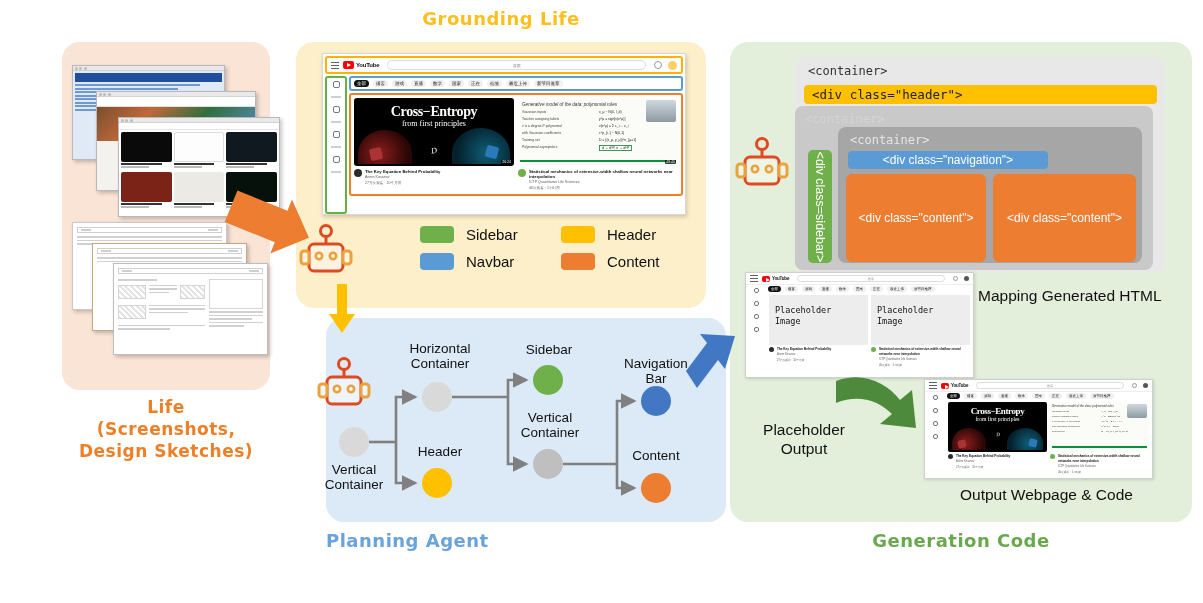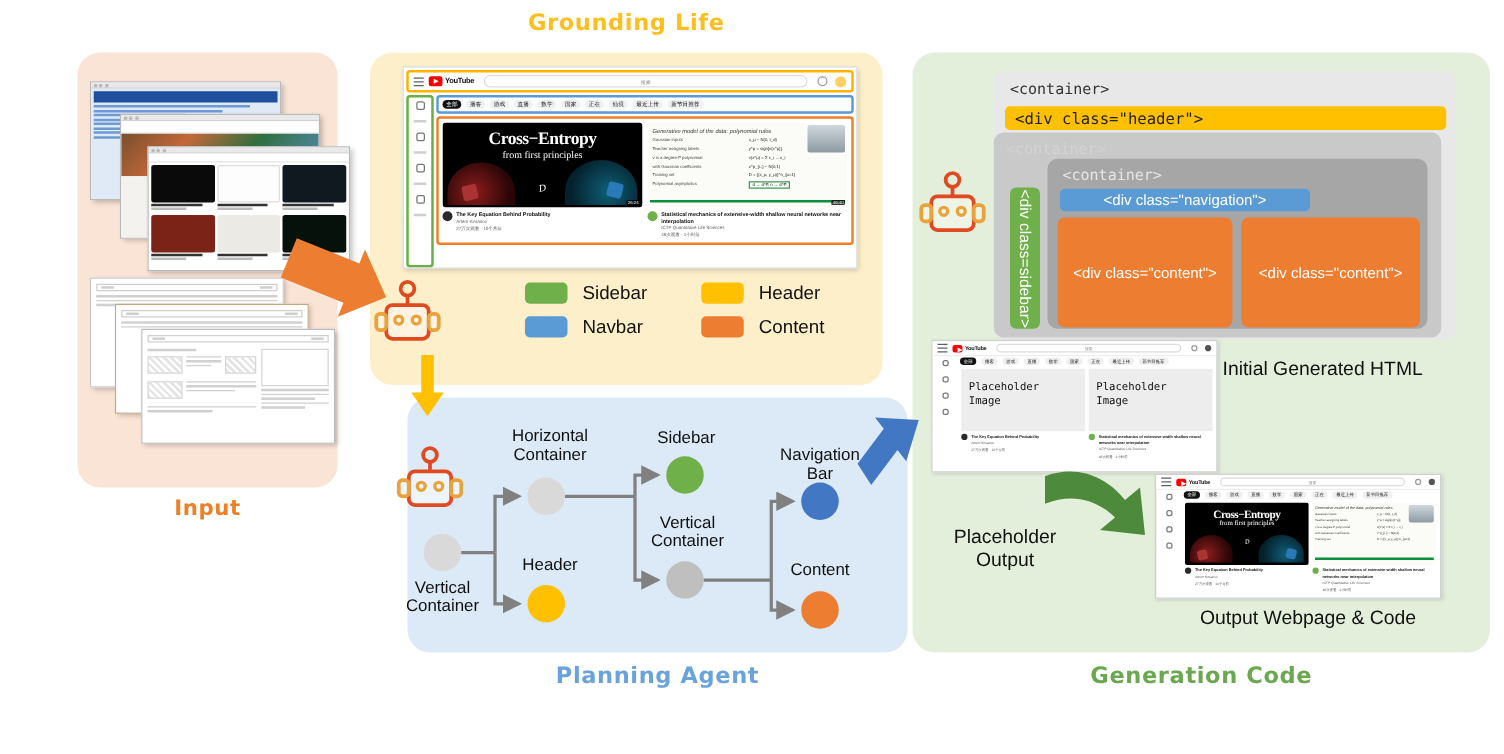--- a/index.html
+++ b/index.html
@@ -109,21 +109,21 @@
   .pa-cam { position:absolute; right:2px; top:2px; width:30px; height:22px; background:linear-gradient(#cfd8dd,#8d9aa2); border-radius:2px;}
   .pa-green { position:absolute; left:2px; right:2px; bottom:4px; height:2px; background:#0a8f3c;}
   .pa-boxed { display:inline-block; border:1px solid #3a9a5e; padding:0 2px; }
 
   .legend { position:absolute; left:420px; top:226px; width:270px; display:grid; grid-template-columns:auto 1fr auto 1fr; gap:10px 12px; align-items:center; }
   .sw { width:34px; height:17px; border-radius:4px; }
   .legend-label { font-size:15px; color:#111; }
 
   
   #planning-panel { left:326px; top:318px; width:400px; height:204px; background:#dce9f6; }
-  #planning-label { position:absolute; left:326px; top:530px; width:400px; text-align:center; color:#6aa3dc; font-size:18px; }
+  #planning-label { position:absolute; left:326px; top:530px; width:400px; text-align:left; color:#6aa3dc; font-size:18px; }
   .node { position:absolute; border-radius:50%; }
   .n-gray { background:#d9d9d9; }
   .n-gray2 { background:#bfbfbf; }
   .n-green { background:#6fb04a; }
   .n-yellow{ background:#ffc000; }
   .n-blue  { background:#4277c4; }
   .n-orange{ background:#ed7d31; }
   .tlabel { position:absolute; font-size:13.5px; color:#111; text-align:center; line-height:15px;}
 
   
@@ -300,21 +300,23 @@
           <div class="wline"></div>
           <div class="wline" style="width:80%"></div>
         <div class="wline"></div>
           <div class="wline" style="width:65%"></div>
       </div>
     </div>
   </div>
 </div>
 
 <div id="input-label" class="handwrite">
-  <div>Input</div>
+  <div>Life</div>
+  <div>(Screenshots,</div>
+  <div>Design Sketches)</div>
 </div>
 
 <div class="panel" id="grounding-panel"></div>
 <div id="grounding-label" class="handwrite">Grounding Life</div>
 
 <div id="yt-screenshot">
   <div class="yt-topbar">
     <div class="yt-burger">
         <span></span>
         <span></span>
@@ -544,21 +546,21 @@
             <div class="vid-sub" style="font-size:2.7px">ICTP Quantitative Life Sciences</div>
             <div class="vid-sub" style="font-size:2.7px">46次观看 · 1小时前</div>
               </div>
           </div>
         </div>
       </div>
     </div>
   </div>
 </div>
 
-<div id="initial-html-label">Initial Generated HTML</div>
+<div id="initial-html-label">Mapping Generated HTML</div>
 
 <div id="placeholder-map-label">
   <div>Placeholder</div>
   <div>Output</div>
 </div>
 
 <div id="output-shot">
   <div class="yt-topbar" style="border:none;border-bottom:1px solid #eee;border-radius:0;margin:0;height:12px;">
     <div class="yt-burger">
         <span></span>

